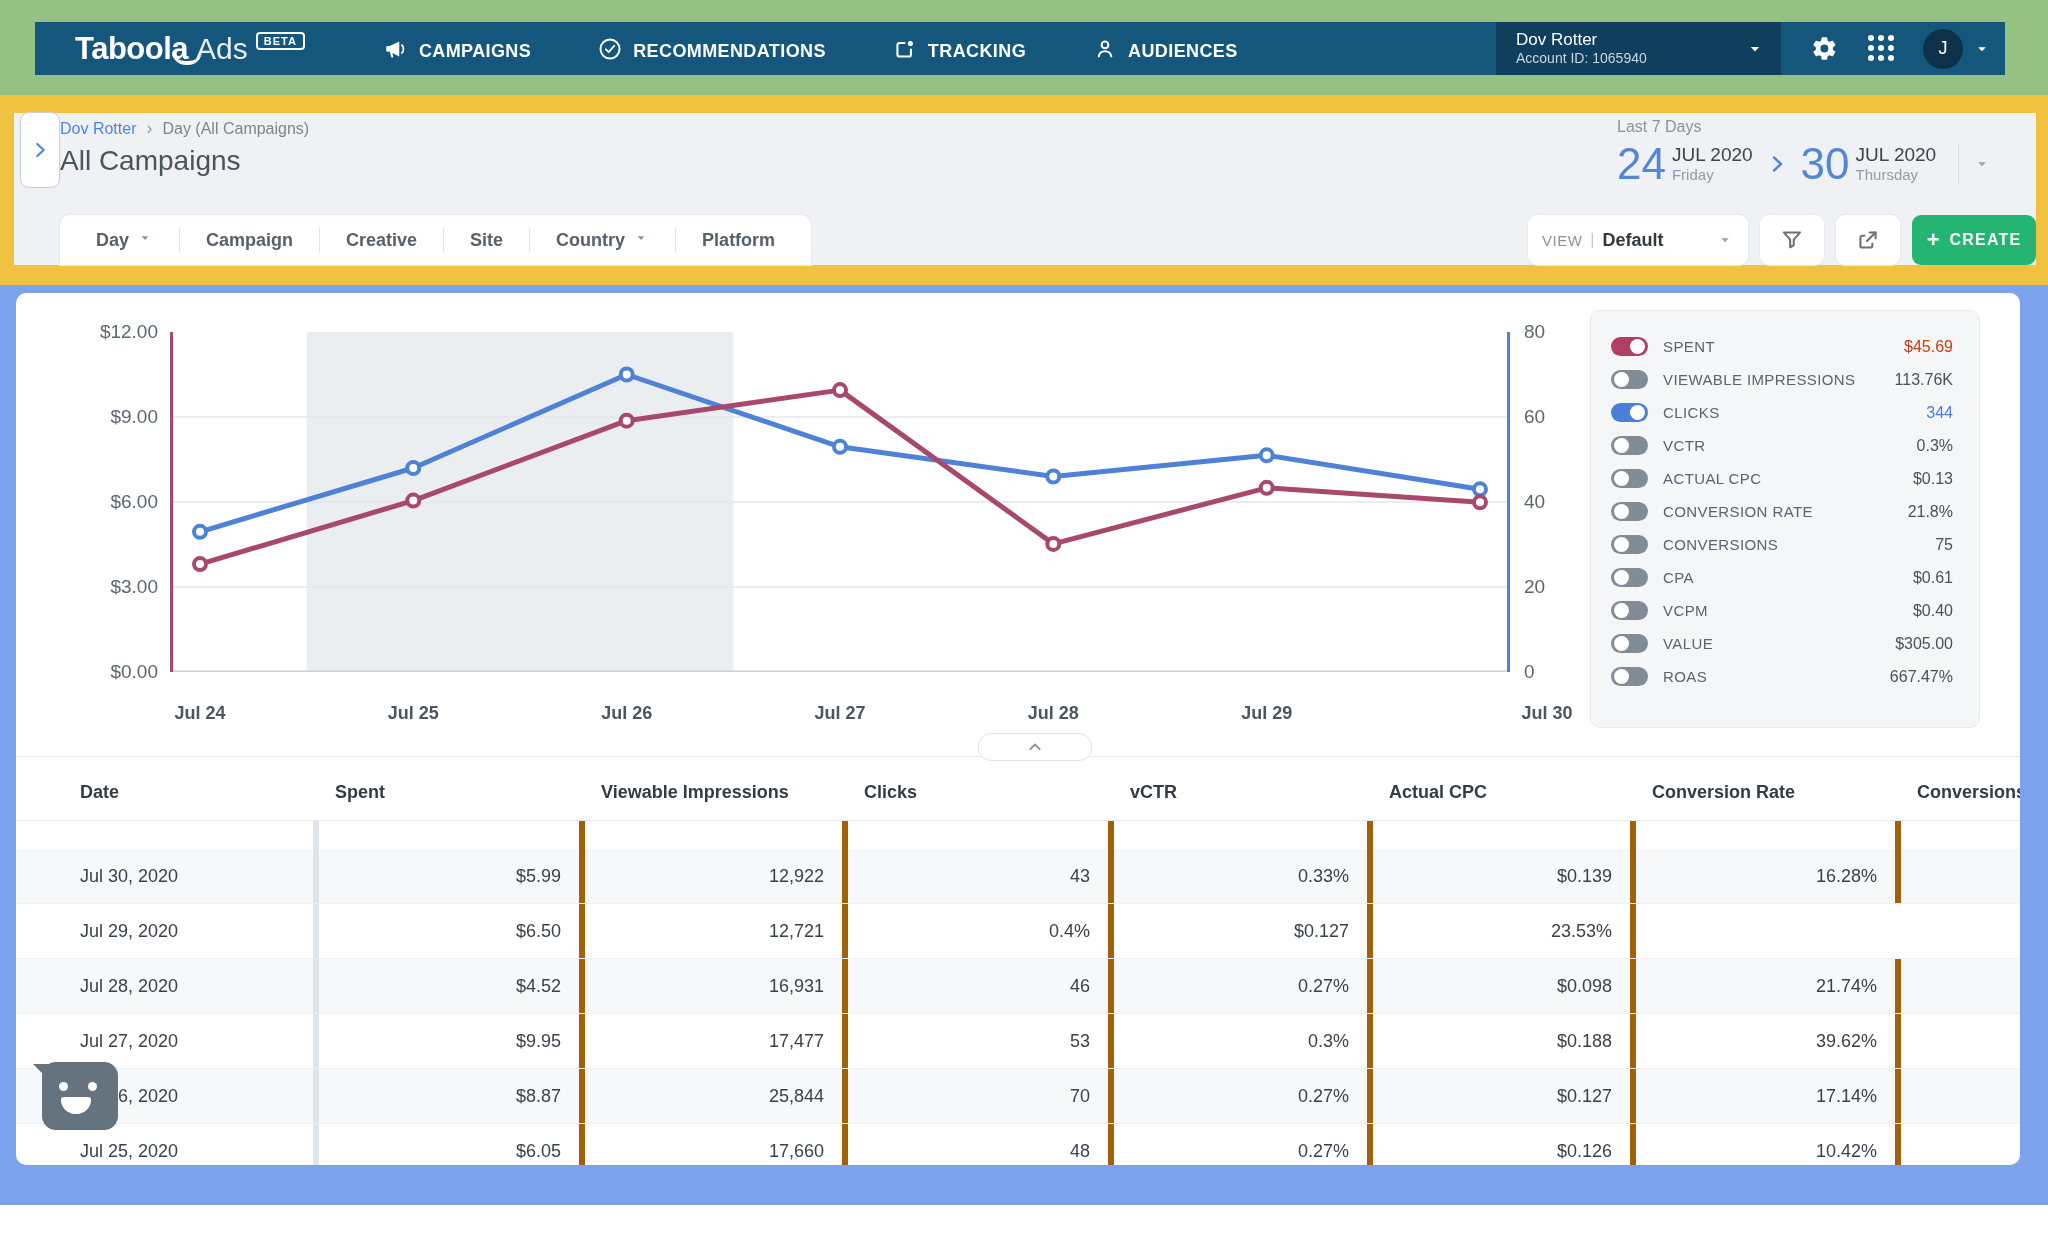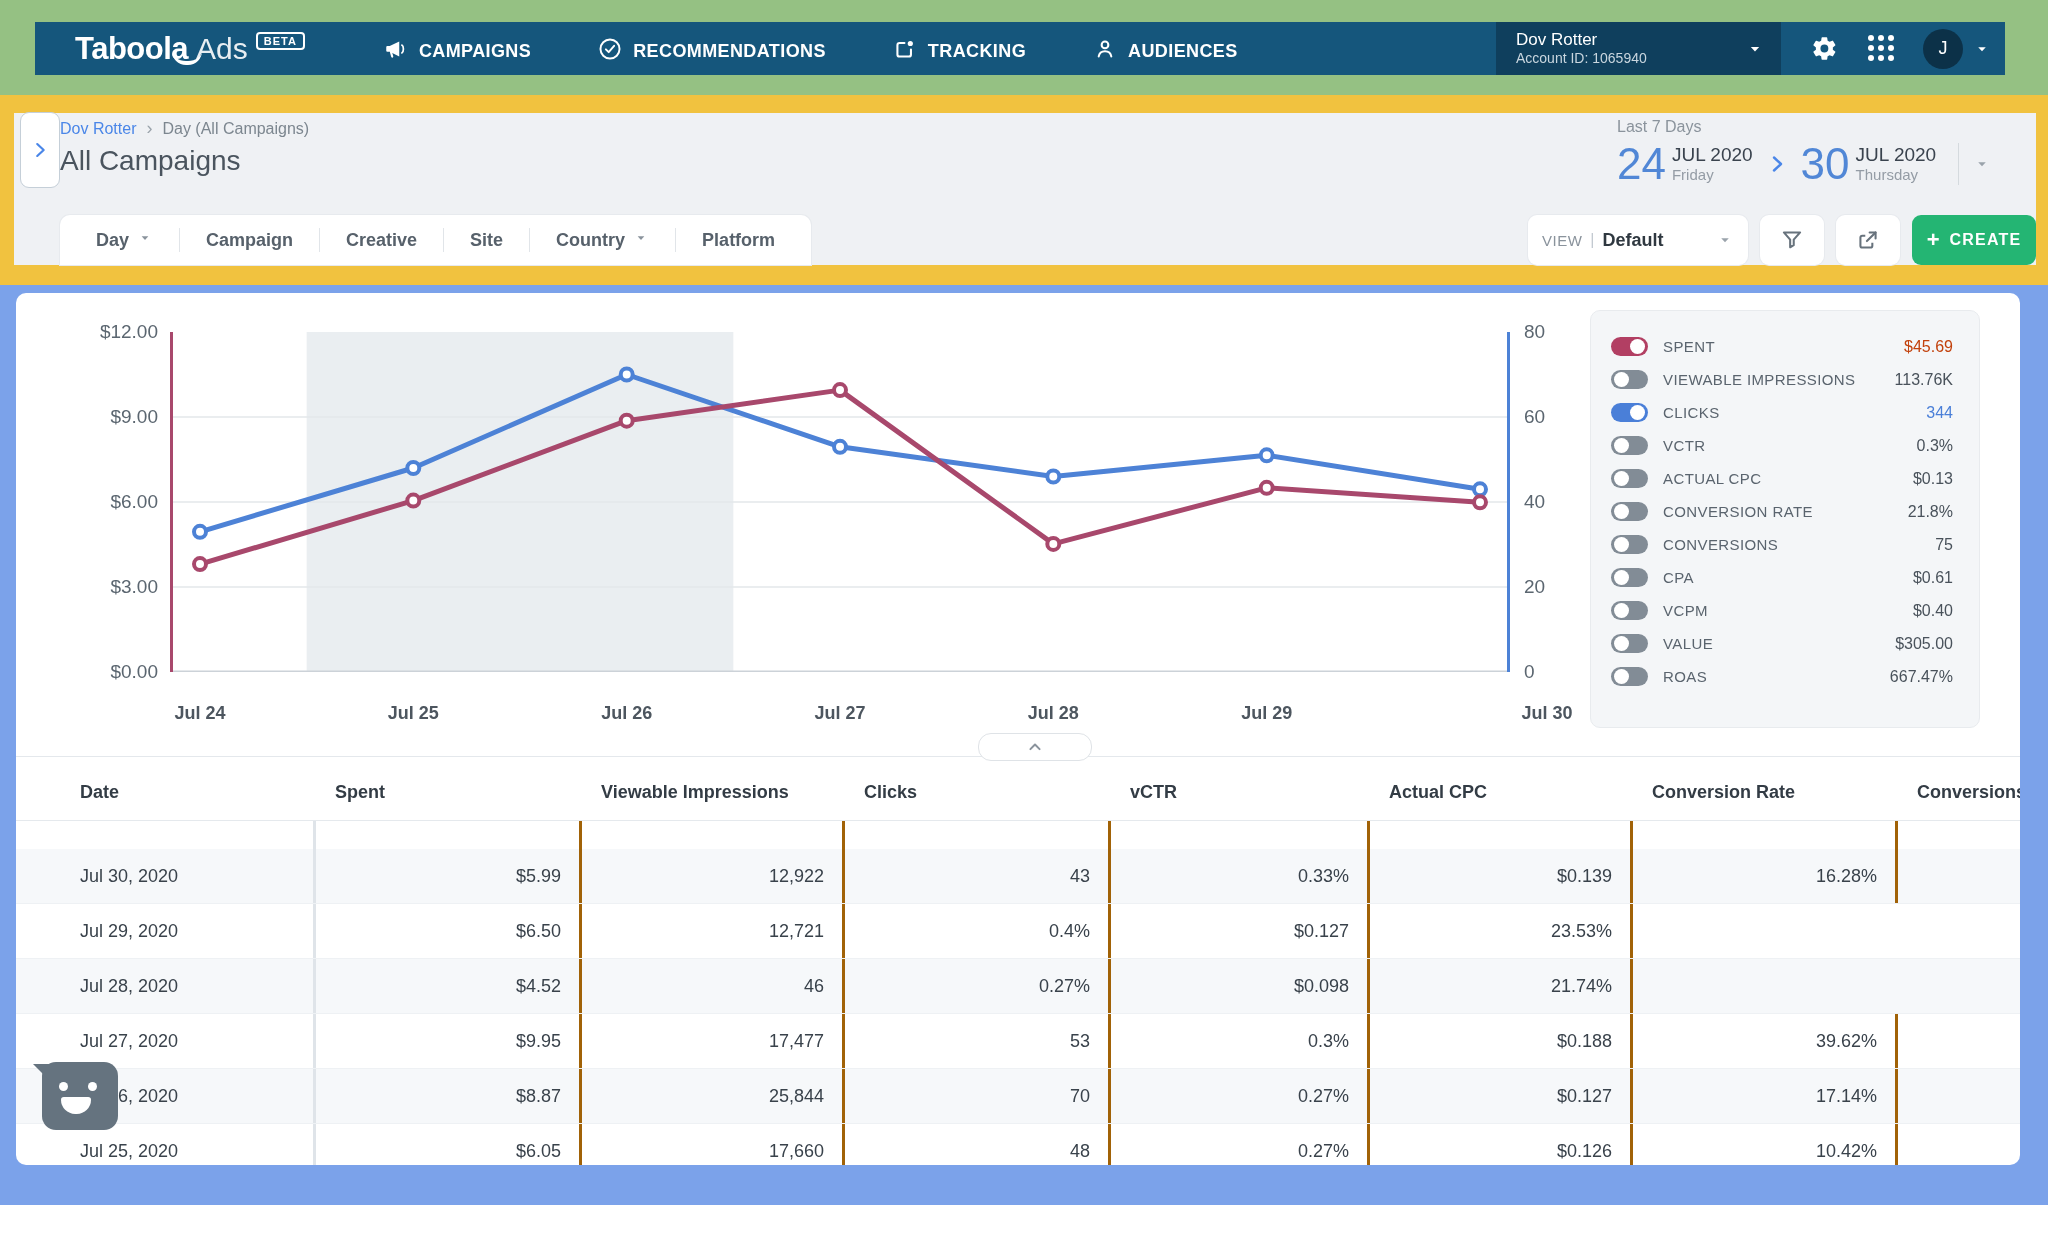--- a/index.html
+++ b/index.html
@@ -92,21 +92,21 @@
   
   .data-table{position:absolute;left:0;top:472px;width:2004px;}
   .t-row{display:grid;grid-template-columns:297px 266px 263px 266px 259px 263px 265px 1fr;}
   .t-head{height:55px;border-bottom:1px solid #e5e9ed;}
   .t-head .cell{line-height:55px;font-size:18px;font-weight:bold;color:#333c45;padding-left:22px;text-align:left;white-space:nowrap;overflow:visible;}
   .t-head .cell:first-child{padding-left:64px;}
   .t-blank{height:28px;}
   .t-data{height:54px;border-bottom:1px solid #eef1f4;}
   .t-data .cell{line-height:54px;font-size:18px;color:#39424b;text-align:right;padding-right:18px;white-space:nowrap;}
   .t-data .cell:first-child{text-align:left;padding-left:64px;padding-right:0;}
-  .t-data .cell + .cell, .t-blank .cell + .cell{border-left:3px solid #a16207;}
+  .t-data .cell + .cell, .t-blank .cell + .cell{border-left:6px solid #a16207;}
   .t-data .cell:nth-child(2), .t-blank .cell:nth-child(2){border-left-color:#dfe4e9;}
   .t-data.stripe{background:#f6f8fa;}
 
   
   .chat-bubble{position:absolute;left:42px;top:1062px;width:76px;height:68px;background:#65737f;border-radius:14px;z-index:20;cursor:pointer;}
   .chat-tail{position:absolute;left:-9px;top:2px;width:0;height:0;border-top:16px solid #65737f;border-left:16px solid transparent;}
   .chat-eye{position:absolute;top:20px;width:9px;height:9px;border-radius:50%;background:#fff;}
   .chat-eye.l{left:17px;} .chat-eye.r{left:46px;}
   .chat-mouth{position:absolute;left:19px;top:35px;width:30px;height:17px;background:#fff;border-radius:3px 3px 15px 15px;}
 </style>
@@ -492,20 +492,21 @@
             <div class="cell">$6.50</div>
             <div class="cell">12,721</div>
             <div class="cell">0.4%</div>
             <div class="cell">$0.127</div>
             <div class="cell">23.53%</div>
             <div class="cell"></div>
           </div>
           <div class="t-row t-data stripe">
             <div class="cell">Jul 28, 2020</div>
             <div class="cell">$4.52</div>
+            <div class="cell">16,931</div>
             <div class="cell">46</div>
             <div class="cell">0.27%</div>
             <div class="cell">$0.098</div>
             <div class="cell">21.74%</div>
             <div class="cell"></div>
           </div>
           <div class="t-row t-data">
             <div class="cell">Jul 27, 2020</div>
             <div class="cell">$9.95</div>
             <div class="cell">17,477</div>

